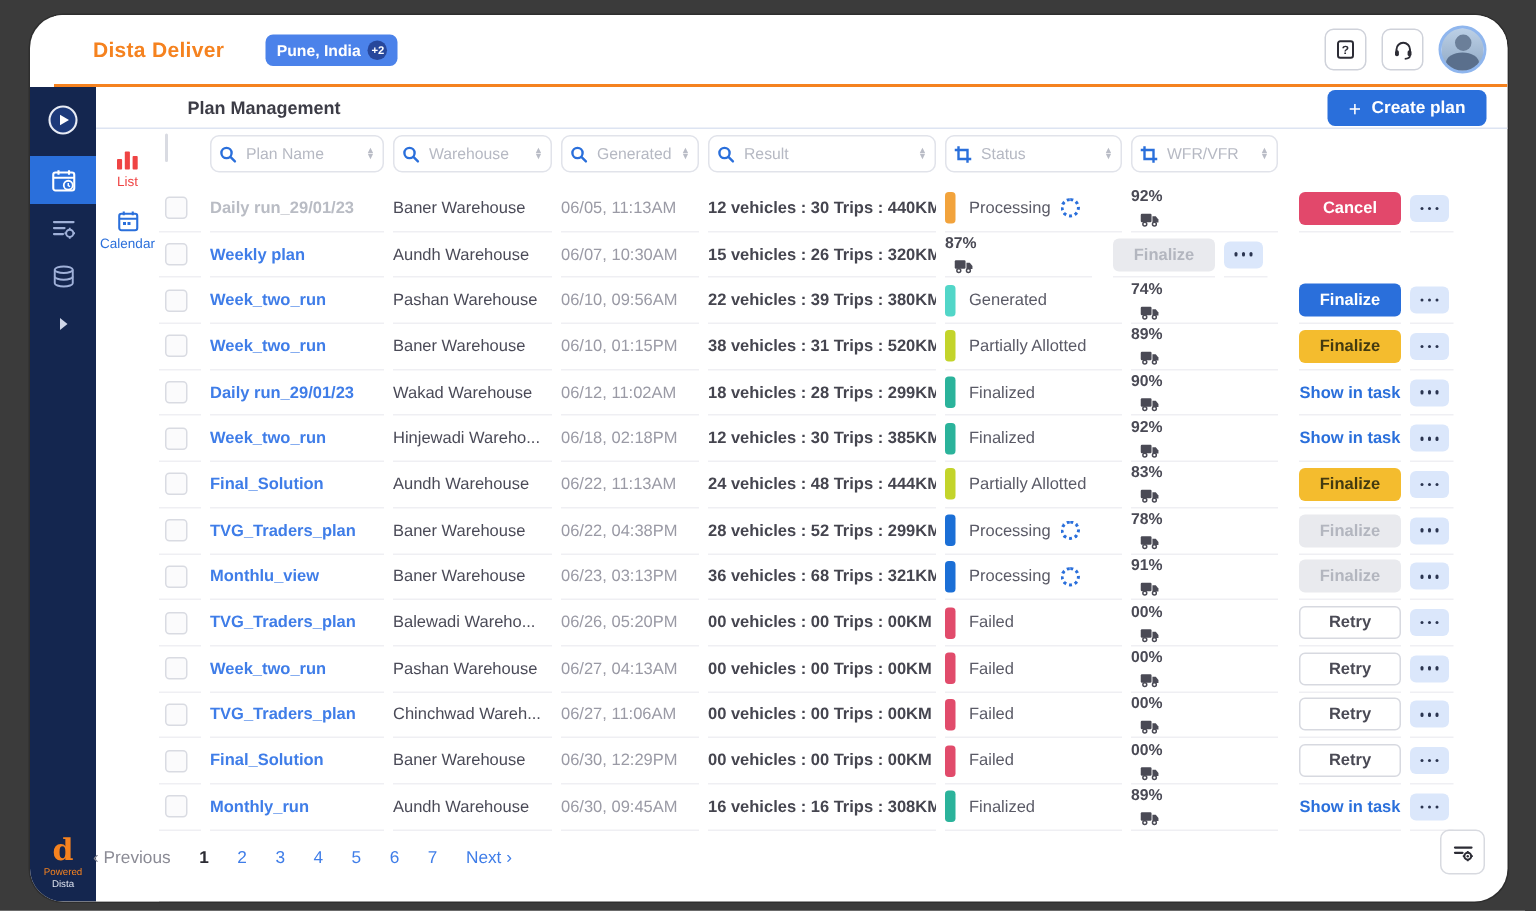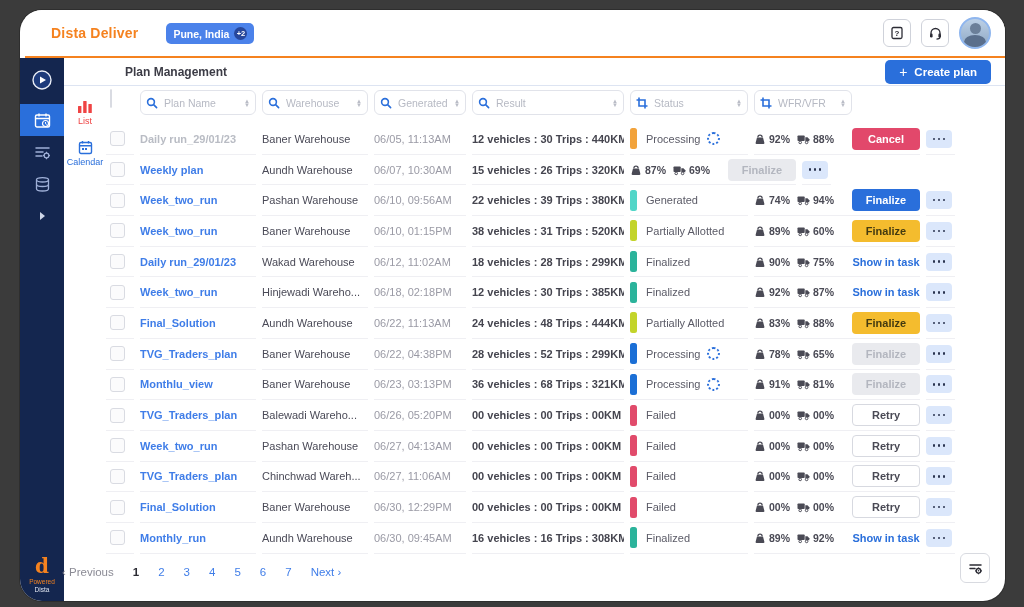--- a/index.html
+++ b/index.html
@@ -1,20 +1,20 @@
 <!DOCTYPE html>
 <html><head>
 <meta charset="utf-8">
 <style>
   html,body{margin:0;padding:0;width:1024px;height:607px;overflow:hidden;background:#3b3b3b;
     font-family:"Liberation Sans","DejaVu Sans",sans-serif;-webkit-font-smoothing:antialiased;}
   .window{position:absolute;left:20px;top:10px;width:985px;height:591px;background:#fff;
     border-radius:22px;overflow:hidden;box-shadow:0 0 0 1px #2e2e2e;}
   
-  .topbar{position:absolute;left:5px;top:0;right:0;height:46px;background:#fff;
+  .topbar{position:absolute;left:16px;top:0;right:0;height:46px;background:#fff;
     border-bottom:2px solid #F5821F;display:flex;align-items:center;}
   .brand{color:#F5821F;font-weight:bold;font-size:14px;margin-left:26px;letter-spacing:.2px;}
   .loc-pill{margin-left:28px;background:#4B82EA;color:#fff;font-size:10.5px;font-weight:bold;
     padding:4px 7px;border-radius:5px;display:flex;align-items:flex-end;gap:5px;cursor:pointer;}
   .loc-badge{background:#27479B;border-radius:50%;width:13px;height:13px;display:flex;
     align-items:center;justify-content:center;font-size:7.5px;font-weight:bold;color:#fff;}
   .topbar-right{margin-left:auto;margin-right:14px;display:flex;align-items:center;gap:10px;}
   .icon-btn{width:26px;height:26px;border:1px solid #cfd2da;border-radius:6px;background:#fff;
     display:flex;align-items:center;justify-content:center;cursor:pointer;color:#2c2c35;}
   .avatar{width:28px;height:28px;border-radius:50%;border:2px solid #8fb6ee;overflow:hidden;
@@ -47,21 +47,21 @@
   .rail-item.cal-item-v{color:#2A6FDB;}
   
   .content{position:absolute;left:86px;right:12px;top:80px;}
   .frow,.trow{display:flex;}
   .c-cb{width:28px;margin-right:6px;}
   .c-plan{width:116px;margin-right:6px;}
   .c-wh{width:106px;margin-right:6px;}
   .c-gen{width:92px;margin-right:6px;}
   .c-res{width:152px;margin-right:6px;}
   .c-status{width:118px;margin-right:6px;}
-  .c-wfr{width:98px;margin-right:0;}
+  .c-wfr{width:98px;margin-right:14px;}
   .c-act{width:68px;margin-right:6px;}
   .c-more{width:29px;margin-right:0;}
   
   .frow{height:30px;margin-bottom:4px;}
   .filter-box{height:25px;border:1px solid #e1e3ea;border-radius:6px;background:#fff;
     display:flex;align-items:center;padding:0 5px;gap:4px;width:100%;box-sizing:border-box;}
   .filter-box input{border:none;outline:none;flex:1;min-width:0;font-size:10.5px;color:#4a4a55;
     font-family:inherit;background:transparent;}
   .filter-box input::placeholder{color:#b6b9c3;}
   .sort{display:flex;flex-direction:column;line-height:4px;color:#b9bcc6;font-size:6px;cursor:pointer;user-select:none;}
@@ -74,21 +74,21 @@
     overflow:hidden;text-overflow:ellipsis;cursor:pointer;}
   .plan-link.muted{color:#b9bcc4;cursor:default;}
   .wh-txt{font-size:11px;color:#4a4a57;white-space:nowrap;overflow:hidden;text-overflow:ellipsis;}
   .gen-txt{font-size:11px;color:#9a9aa5;white-space:nowrap;}
   .res-txt{font-size:11px;font-weight:bold;color:#45454f;white-space:nowrap;}
   .sbar{width:7px;height:21px;border-radius:2.5px;margin-right:9px;flex:none;}
   .stext{font-size:11px;color:#5a5a66;white-space:nowrap;}
   .spinner{width:9px;height:9px;border:2px dotted #2A6FDB;border-radius:50%;margin-left:7px;flex:none;
     animation:spin 1.1s linear infinite;}
   @keyframes spin{to{transform:rotate(360deg);}}
-  .wfr-wrap{display:flex;align-items:center;gap:3px;color:#4a4a55;font-size:10.5px;font-weight:bold;}
+  .wfr-wrap{display:flex;align-items:center;gap:3px;color:#4a4a55;font-size:10.5px;font-weight:bold;flex-direction:column;}
   .wfr-wrap svg{flex:none;}
   .vfr-ic{margin-left:4px;}
   .act-btn{width:80px;height:22px;border-radius:4px;border:none;font-size:11px;font-weight:bold;
     font-family:inherit;cursor:pointer;}
   .act-danger{background:#E2486B;color:#fff;}
   .act-primary{background:#2A6FDB;color:#fff;}
   .act-warning{background:#F4BC2E;color:#433a10;}
   .act-disabled{background:#E9EAEE;color:#b3b6bf;cursor:default;}
   .act-outline{background:#fff;border:1px solid #d7d9e0;color:#4a4a55;}
   .act-link{background:transparent;color:#2A6FDB;white-space:nowrap;padding:0;}

